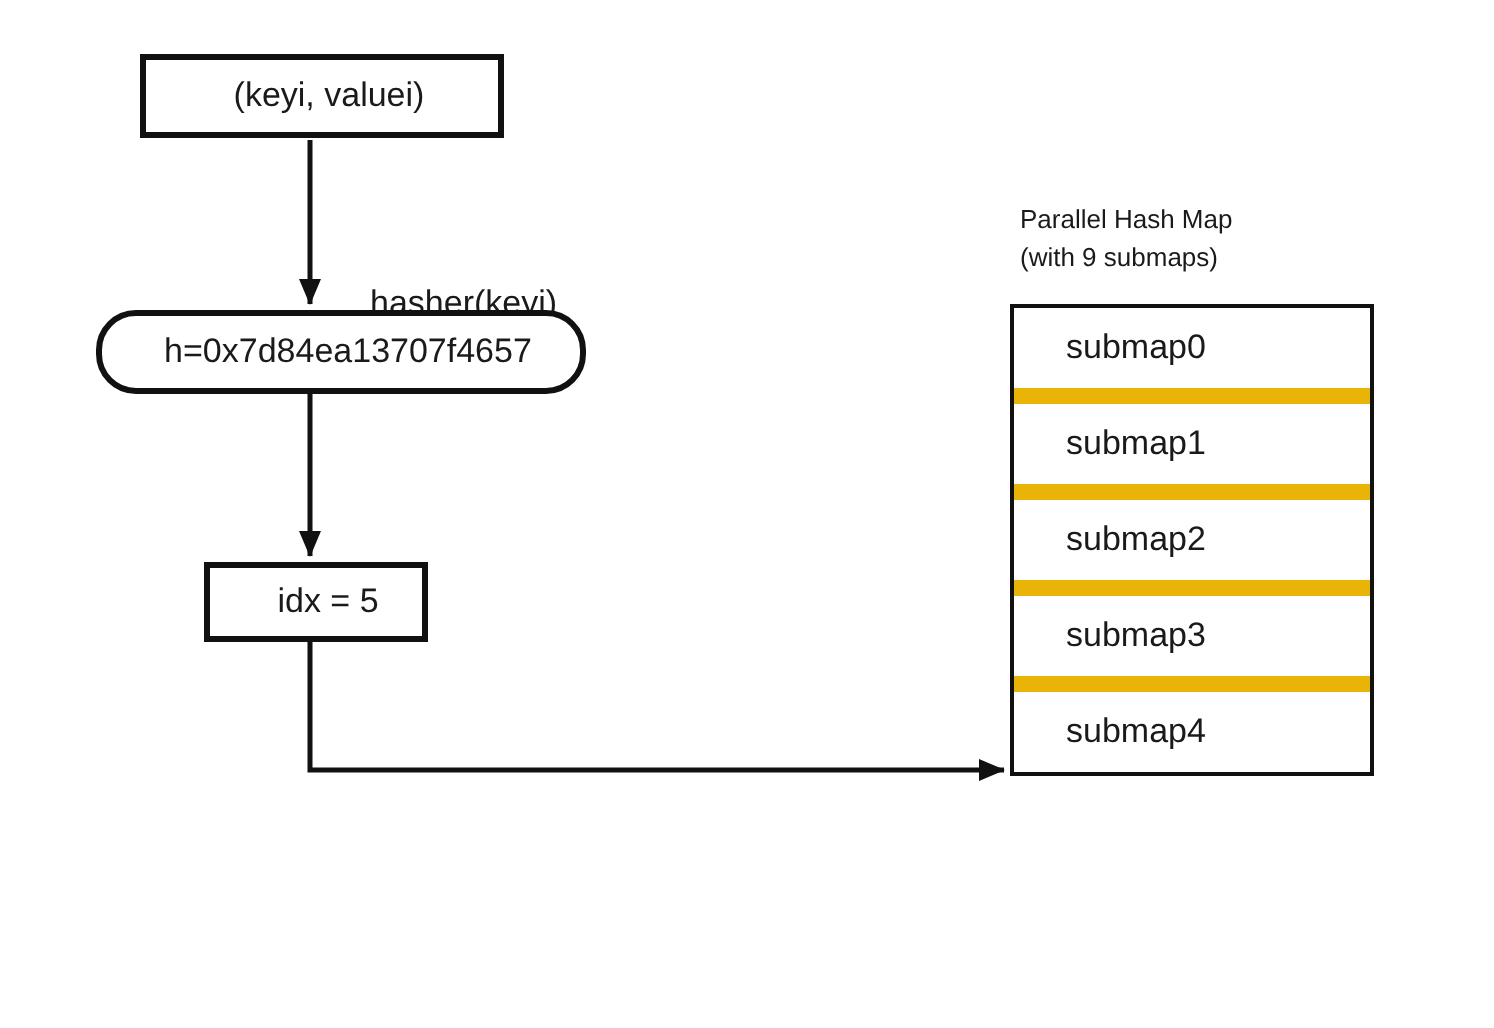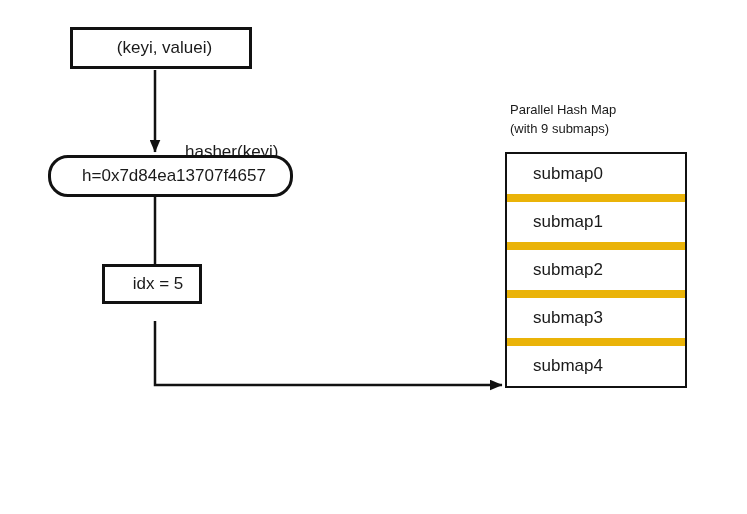--- a/index.html
+++ b/index.html
@@ -31,21 +31,21 @@
     background: #ffffff;
     display: flex;
     align-items: center;
     padding-left: 7px;
     font-size: 17px;
     white-space: nowrap;
     justify-content: center;
   }
   .node-input { left: 70px;  top: 27px;  width: 182px; height: 42px; }
   .node-hash  { left: 48px;  top: 155px; width: 245px; height: 42px; border-radius: 20px; }
-  .node-index { left: 102px; top: 264px; width: 100px; height: 40px; padding-left: 12px; }
+  .node-index { left: 102px; top: 281px; width: 112px; height: 40px; padding-left: 12px; }
   .edge-label {
     position: absolute;
     font-size: 17px;
     white-space: nowrap;
   }
   .label-hasher { left: 185px; top: 101px; margin-top: 41px; }
   .label-mask   { left: 172px; top: 226px; }
   .map-title {
     position: absolute;
     left: 510px;

